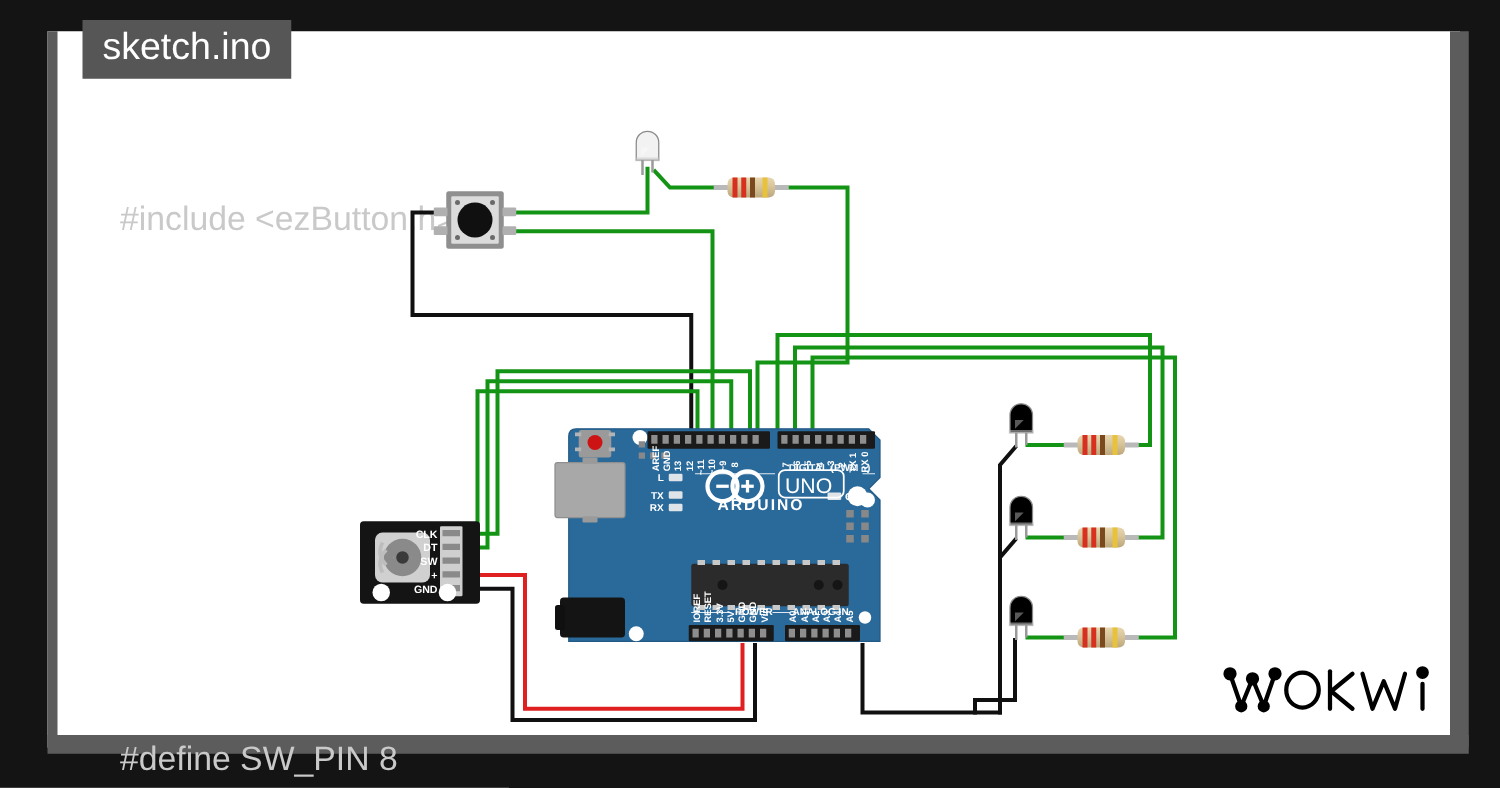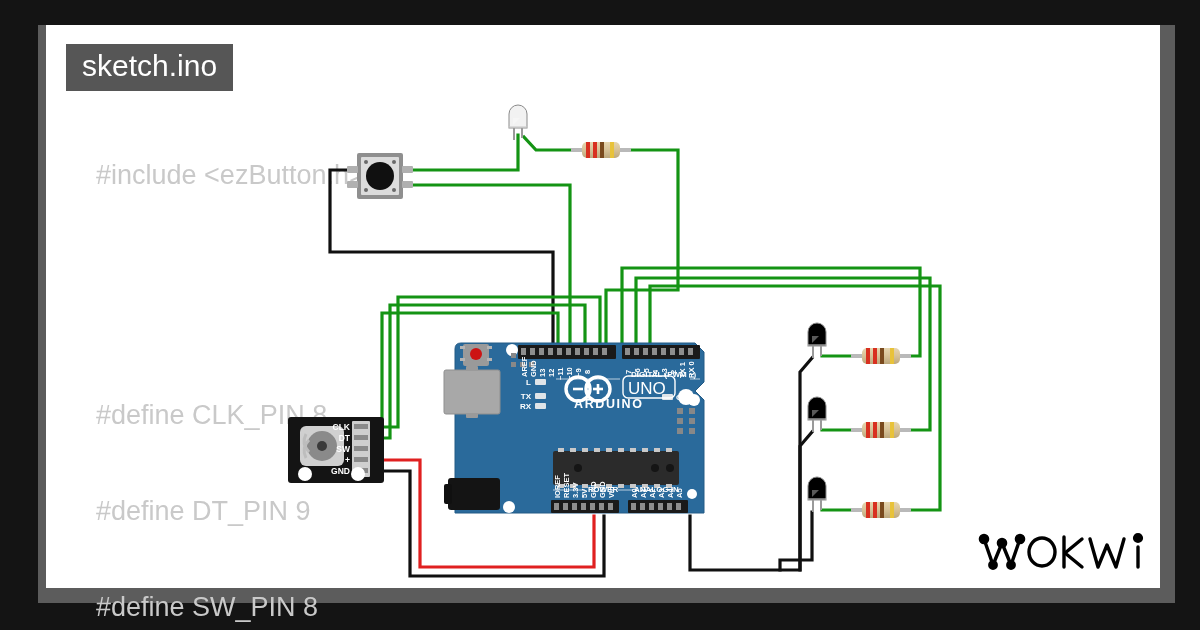--- a/index.html
+++ b/index.html
@@ -47,21 +47,20 @@
 
   
   #file-tab {
     position: absolute; left: 66px; top: 16px;
     background: #565656;
     color: #ffffff;
     font-size: 30px;
     padding: 6px 16px 9px 16px;
     line-height: 1.08;
     letter-spacing: 0px;
-    margin-top: 28px;
   }
 
   
   #wokwi-logo {
     position: absolute; left: 978px; top: 527px;
     width: 182px; height: 46px;
   }
 
   
   #diagram {
@@ -75,22 +74,22 @@
 <div id="stage">
 
   <div id="canvas"></div>
   <div id="gutter-left"></div>
   <div id="gutter-right"></div>
   <div id="gutter-bottom"></div>
 
   <div id="code">
     <span>#include &lt;ezButton.h&gt;</span><br>
     <span class="blank"></span>
-    <span>#define CLK_PIN 8</span><br>
-    <span>#define DT_PIN 9</span><br>
+    <br>
+    <br>
     <span>#define SW_PIN 8</span><br>
     <br>
     <br>
     <br>
     
     <br>
     
   </div>
 
   <svg id="diagram" viewBox="0 0 1200 630">

